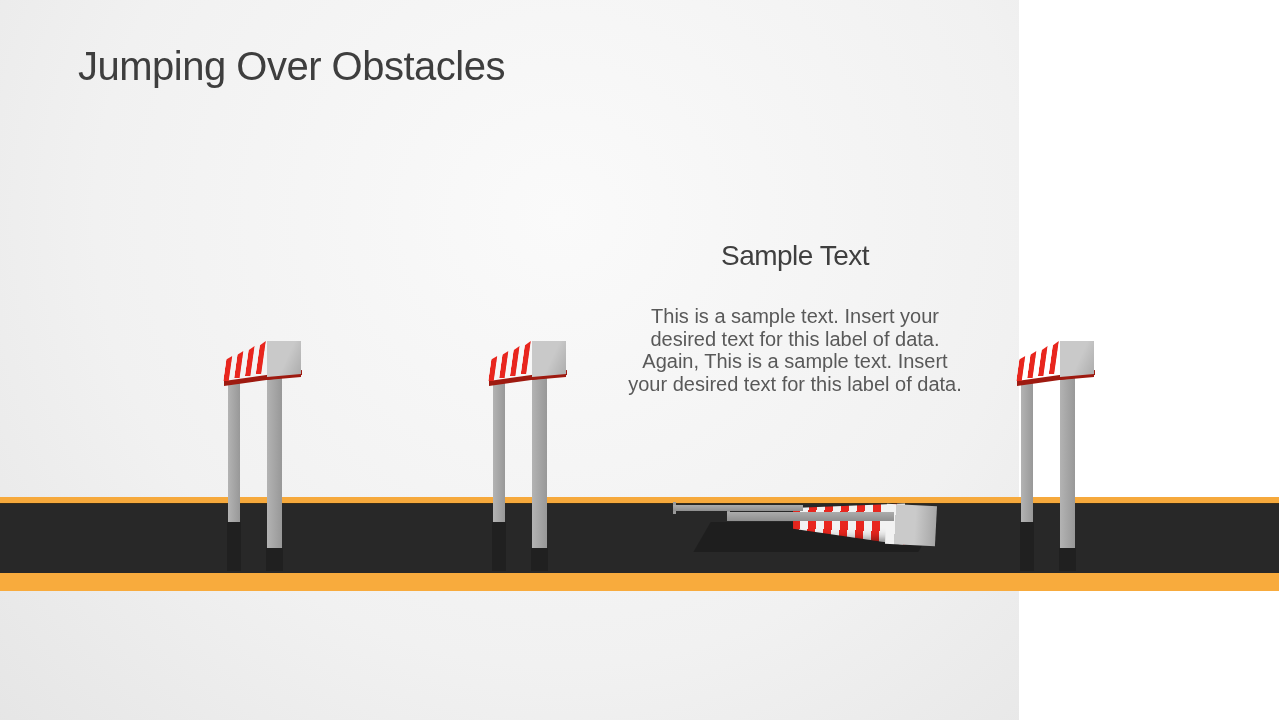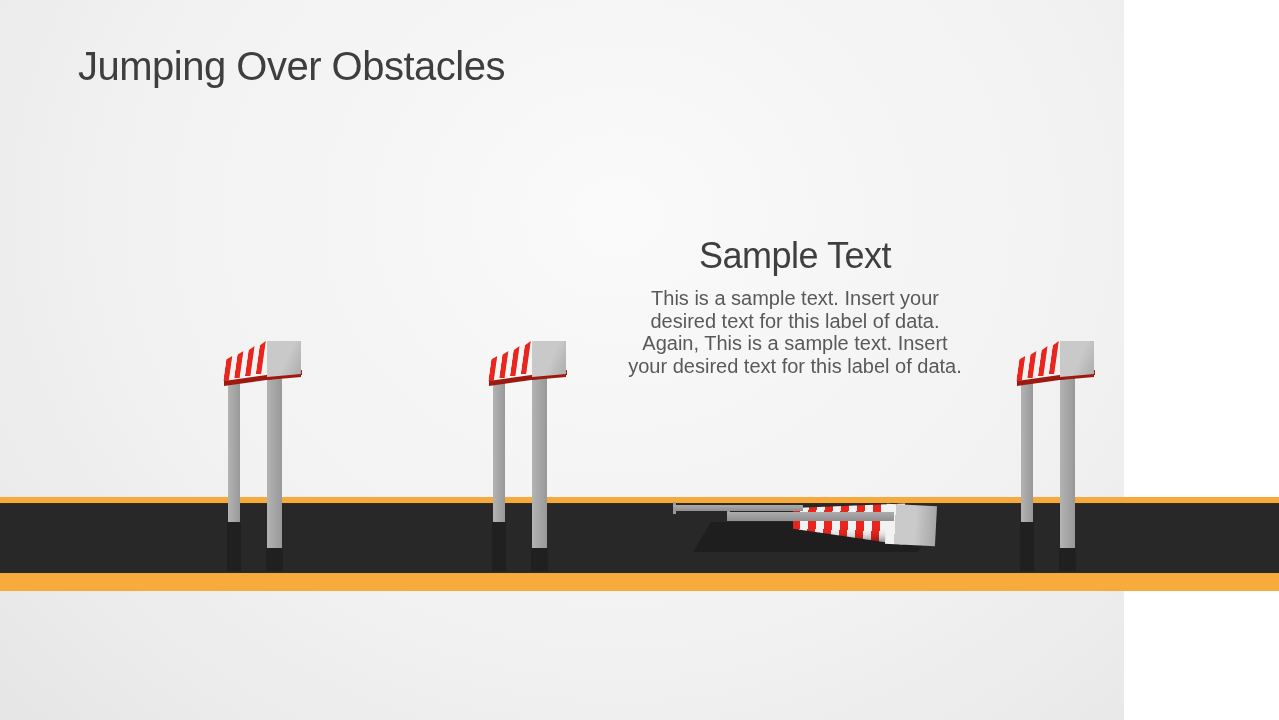--- a/index.html
+++ b/index.html
@@ -1,29 +1,29 @@
 <!DOCTYPE html>
 <html><head>
 <meta charset="utf-8">
 <style>
   html,body{margin:0;padding:0;}
   body{width:1279px;height:720px;overflow:hidden;font-family:"Liberation Sans",sans-serif;}
 
   .slide{
-    position:relative;width:1124px;height:720px;
+    position:relative;width:1019px;height:720px;
     background:radial-gradient(ellipse 95% 130% at 55% 30%, #fafafa 0%, #f1f1f1 48%, #dedede 100%);
   }
 
   
   .title{
     position:absolute;left:78px;top:42px;margin:0;
     font-size:40px;line-height:48px;font-weight:400;color:#3e3e3e;letter-spacing:-0.5px;
   }
   .textblock{position:absolute;left:609px;top:241px;width:372px;text-align:center;}
-  .tb-heading{font-size:36px;line-height:30px;color:#3f3f3f;letter-spacing:-0.5px;margin:0 0 16px 0;font-weight:400;}
+  .tb-heading{font-size:28px;line-height:30px;color:#3f3f3f;letter-spacing:-0.5px;margin:0 0 34px 0;font-weight:400;}
   .tb-body{font-size:20px;line-height:22.5px;color:#595959;margin:0 auto;width:348px;}
 
   
   .road{position:absolute;left:0;top:497px;width:1279px;height:94px;z-index:1;}
   .road-stripe-top{position:absolute;left:0;top:0;width:100%;height:6px;background:#f6a93c;}
   .road-surface{position:absolute;left:0;top:6px;width:100%;height:70px;background:#282828;border-top:1px solid #3a2d17;}
   .road-stripe-bottom{position:absolute;left:0;top:76px;width:100%;height:18px;background:#f8ab3d;}
 
   
   .hurdle{position:absolute;width:86px;height:236px;z-index:2;}

